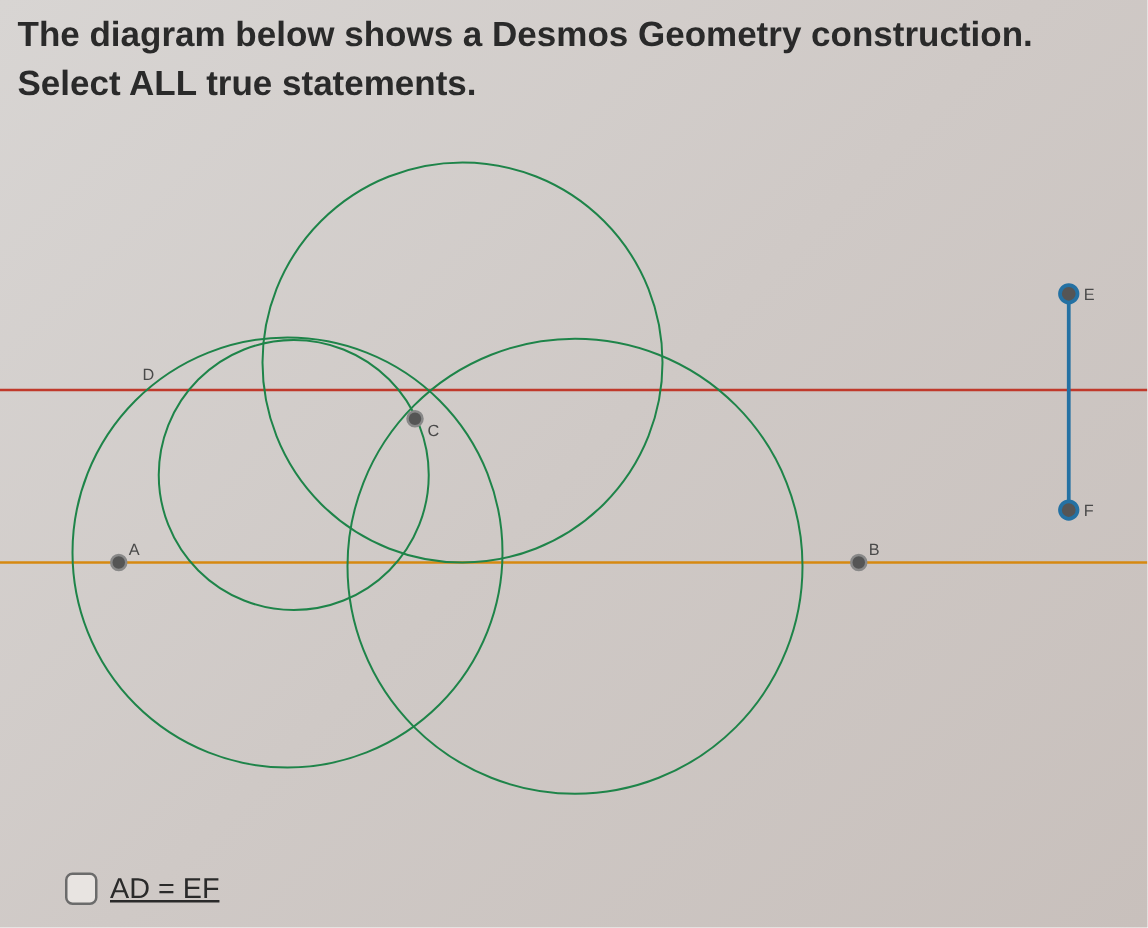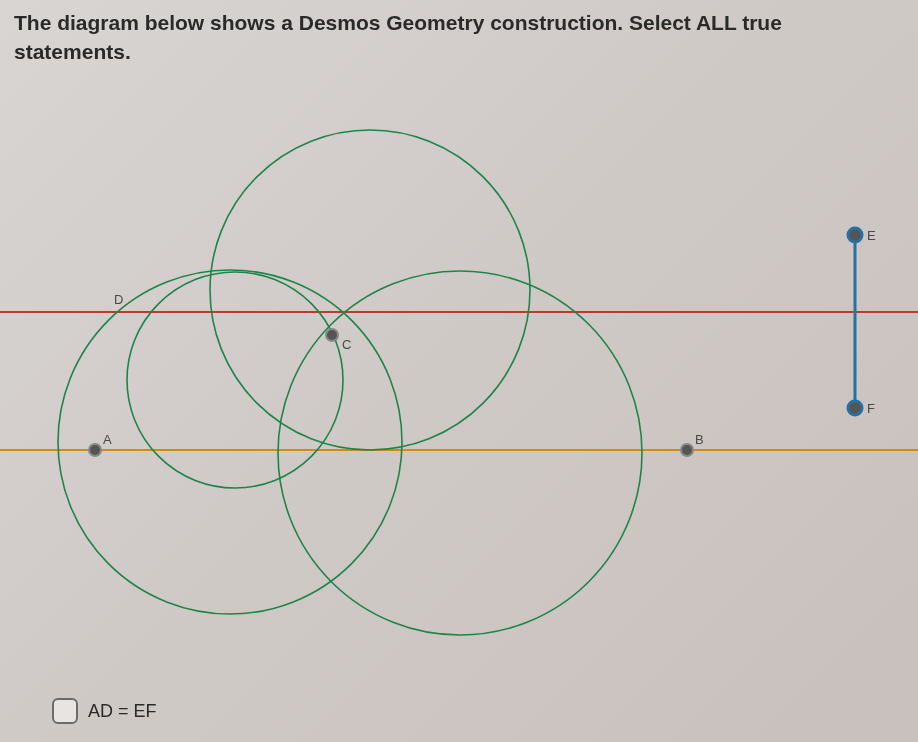--- a/index.html
+++ b/index.html
@@ -10,21 +10,21 @@
     body {
       width: 918px;
       height: 742px;
       background: linear-gradient(135deg, #d8d5d3 0%, #cfc9c6 50%, #c8c0bc 100%);
       font-family: -apple-system, BlinkMacSystemFont, 'Segoe UI', Arial, sans-serif;
       position: relative;
       overflow: hidden;
     }
     .question-text {
       padding: 8px 14px 0 14px;
-      font-size: 21px;
+      font-size: 28px;
       font-weight: 600;
       color: #2a2a2a;
       line-height: 1.4;
     }
     .diagram-area {
       position: absolute;
       top: 80px;
       left: 0;
       width: 918px;
       height: 580px;
@@ -43,23 +43,24 @@
     }
     .checkbox {
       width: 26px;
       height: 26px;
       border: 2px solid #6b6b6b;
       border-radius: 6px;
       background: #e8e4e1;
       cursor: pointer;
     }
     .answer-label {
-      font-size: 18px;
+      font-size: 23px;
       font-weight: 500;
       color: #2a2a2a;
+      text-decoration: underline;
     }
     .pt-label {
       font-family: Arial, sans-serif;
       font-size: 13px;
       fill: #4a4a4a;
       font-weight: 500;
     }
   </style>
 </head>
 <body>

